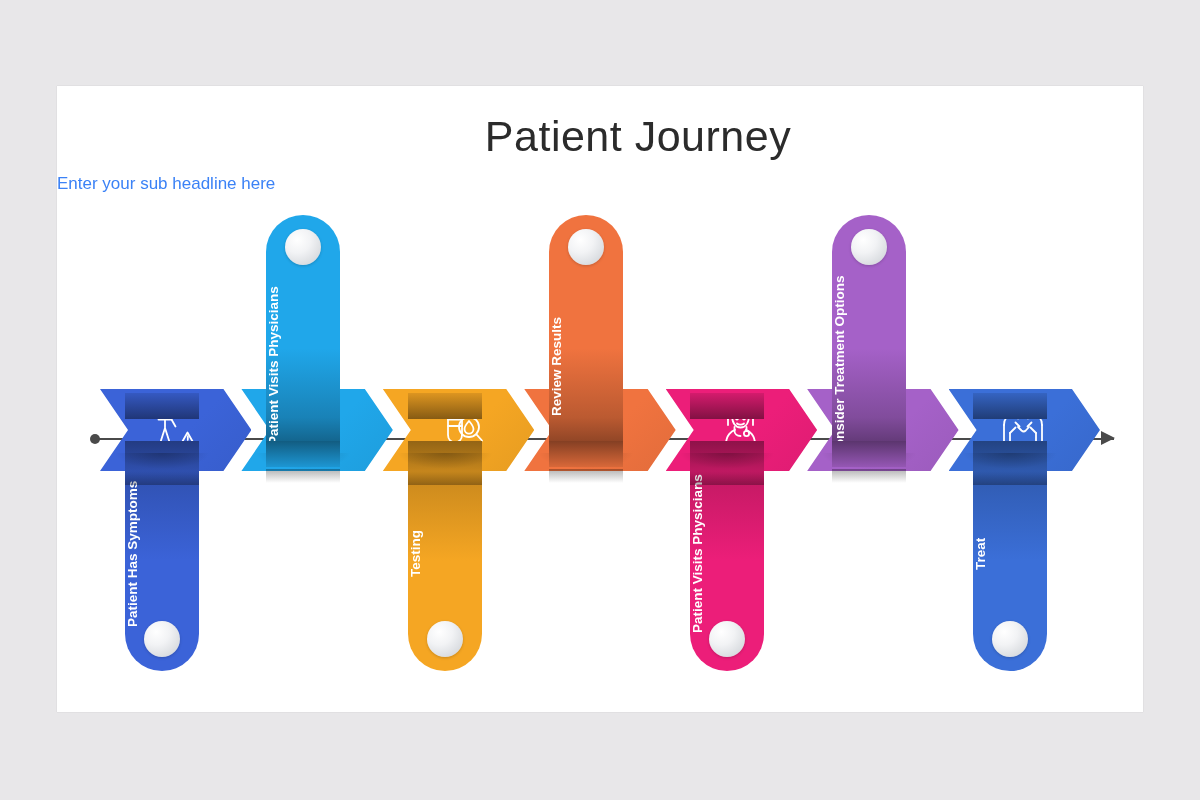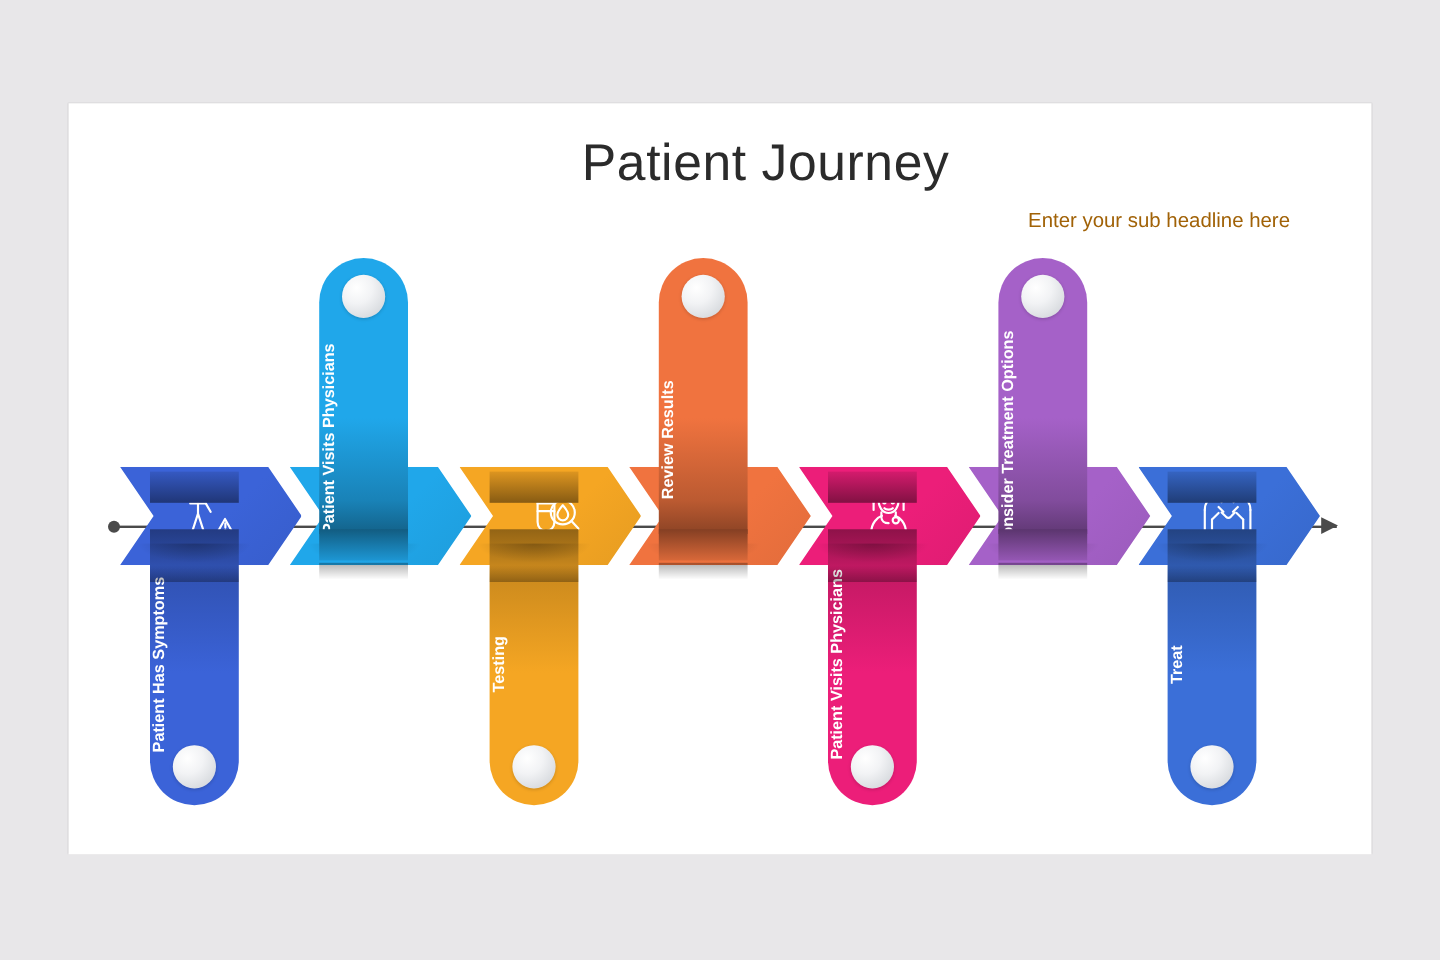--- a/index.html
+++ b/index.html
@@ -37,24 +37,24 @@
     text-align: center;
     font-size: 43px;
     font-weight: 400;
     color: #2b2b2b;
     letter-spacing: 0.5px;
   }
   .subtitle {
     position: absolute;
     left: 0; top: 88px;
     width: 1018px;
-    text-align: right;
+    text-align: left;
     font-size: 17px;
     font-weight: 400;
-    color: #a16207;
+    color: #3b82f6;
   }
 
   
   .band {
     position: absolute;
     left: 0;
     top: 303px;       
     width: 1086px;
     height: 100px;
   }

